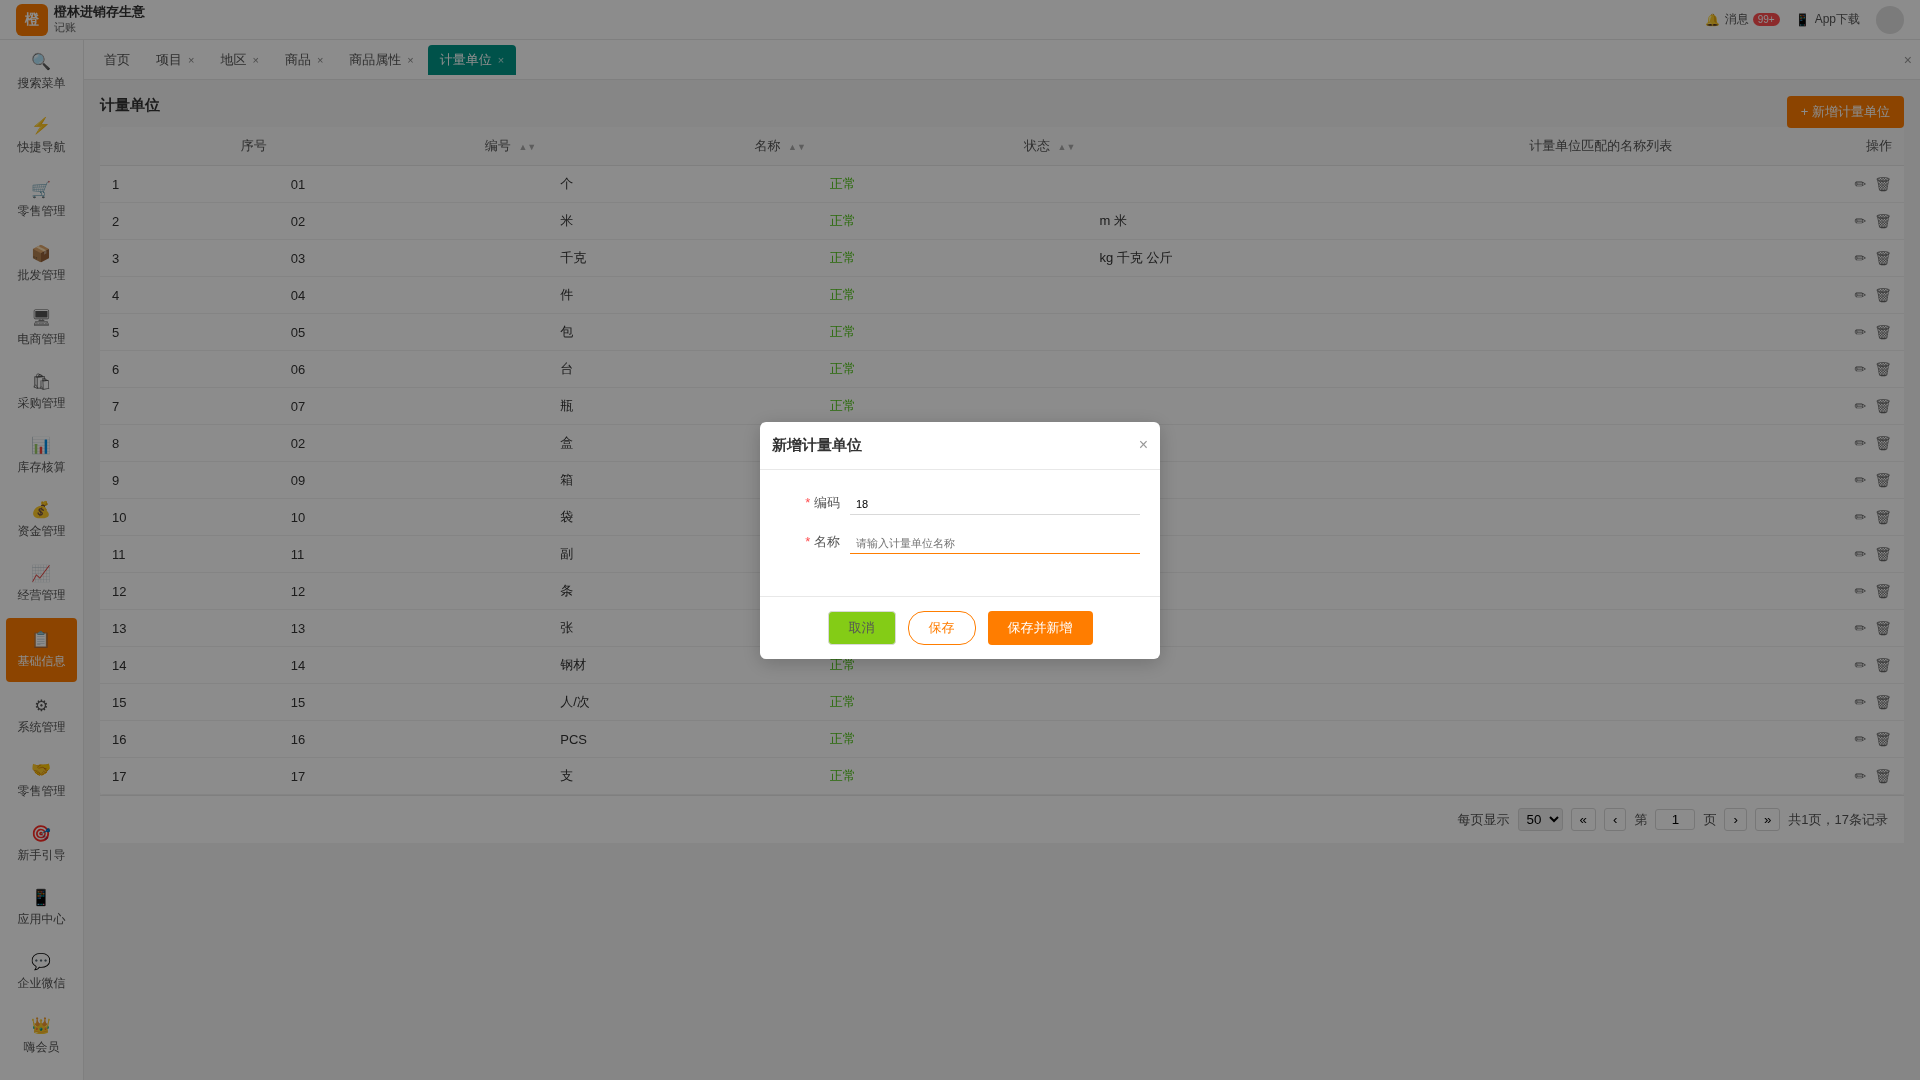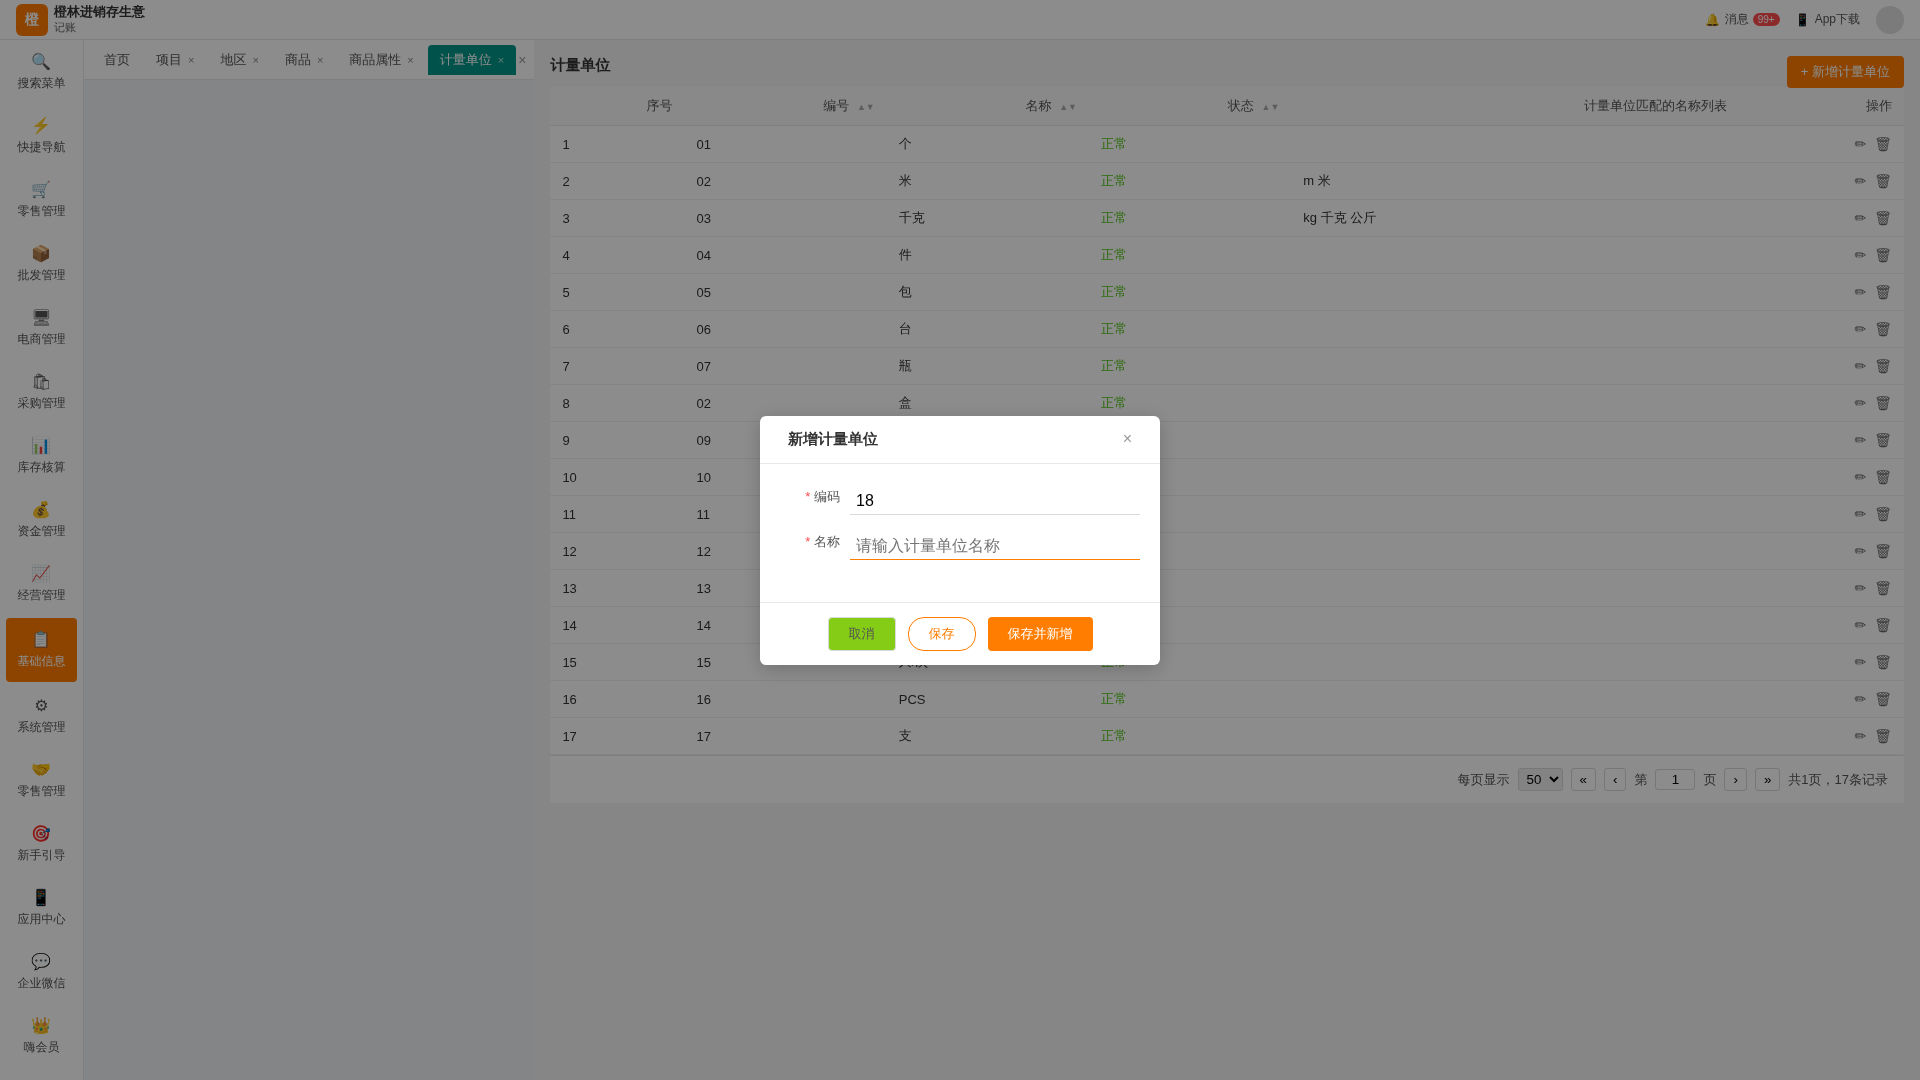--- a/index.html
+++ b/index.html
@@ -20,21 +20,21 @@
     
     .layout { display: flex; height: calc(1080px - 40px); }
 
     
     .sidebar { width: 84px; background: #fff; border-right: 1px solid #e8e8e8; display: flex; flex-direction: column; overflow-y: auto; }
     .sidebar-item { padding: 12px 8px; text-align: center; cursor: pointer; color: #555; font-size: 12px; display: flex; flex-direction: column; align-items: center; gap: 4px; }
     .sidebar-item.active { background: #ff7d00; color: #fff; border-radius: 4px; margin: 2px 6px; }
     .sidebar-item-icon { font-size: 16px; }
 
     
-    .main { flex: 1; display: flex; flex-direction: row; overflow: hidden; }
+    .main { flex: 1; display: flex; flex-direction: column; overflow: hidden; }
 
     
     .tabs { height: 40px; background: #fff; display: flex; align-items: center; padding: 0 8px; border-bottom: 1px solid #e8e8e8; gap: 2px; }
     .tab { padding: 6px 12px; cursor: pointer; border-radius: 4px 4px 0 0; font-size: 13px; color: #555; display: flex; align-items: center; gap: 6px; }
     .tab.active { background: #009688; color: #fff; }
     .tab .close-btn { font-size: 11px; opacity: 0.7; }
     .tab-close-all { margin-left: auto; color: #999; cursor: pointer; font-size: 14px; }
 
     
     .page-content { flex: 1; padding: 16px; overflow-y: auto; background: #f5f5f5; position: relative; }
@@ -55,28 +55,28 @@
     .pagination { display: flex; align-items: center; justify-content: flex-end; padding: 12px 16px; background: #fff; border-top: 1px solid #e8e8e8; gap: 8px; font-size: 13px; color: #555; }
     .page-btn { padding: 3px 8px; border: 1px solid #d9d9d9; border-radius: 3px; cursor: pointer; background: #fff; }
     .page-input { width: 40px; text-align: center; border: 1px solid #d9d9d9; border-radius: 3px; padding: 2px 4px; }
     .page-select { border: 1px solid #d9d9d9; border-radius: 3px; padding: 2px 4px; }
 
     
     .overlay { position: fixed; top: 0; left: 0; width: 100%; height: 100%; background: rgba(0,0,0,0.45); z-index: 100; display: flex; align-items: center; justify-content: center; }
 
     
     .modal { background: #fff; border-radius: 6px; width: 400px; box-shadow: 0 4px 20px rgba(0,0,0,0.2); overflow: hidden; }
-    .modal-header { padding: 14px 28px; border-bottom: 1px solid #e8e8e8; display: flex; align-items: center; justify-content: space-between; text-align: center; }
+    .modal-header { padding: 14px 12px; border-bottom: 1px solid #e8e8e8; display: flex; align-items: center; justify-content: space-between; text-align: center; }
     .modal-title { font-size: 15px; font-weight: bold; color: #333; }
     .modal-close { cursor: pointer; color: #999; font-size: 16px; }
     .modal-body { padding: 24px 20px; }
     .form-item { display: flex; margin-bottom: 18px; }
     .form-label { width: 60px; text-align: right; color: #555; font-size: 13px; margin-right: 10px; }
     .form-label.required::before { content: '* '; color: #ff4d4f; }
-    .form-input { flex: 1; border: none; border-bottom: 1px solid #d9d9d9; padding: 4px 6px; font-size: 16px; outline: none; }
+    .form-input { flex: 1; border: none; border-bottom: 1px solid #d9d9d9; padding: 4px 6px; font-size: 11px; outline: none; }
     .form-input.active { border-bottom-color: #ff7d00; }
     .modal-footer { padding: 14px 20px; border-top: 1px solid #e8e8e8; display: flex; justify-content: center; gap: 12px; }
     .btn-cancel { padding: 7px 20px; border: 1px solid #d9d9d9; border-radius: 4px; background: #84cc16; color: #555; cursor: pointer; font-size: 13px; }
     .btn-save { padding: 7px 20px; border: 1px solid #d9d9d9; border-radius: 16px; background: #fff; color: #ff7d00; cursor: pointer; font-size: 13px; border-color: #ff7d00; }
     .btn-save-new { padding: 7px 20px; border: none; border-radius: 4px; background: #ff7d00; color: #fff; cursor: pointer; font-size: 13px; }
 
     .sort-arrows { display: inline-flex; flex-direction: column; margin-left: 4px; font-size: 9px; color: #aaa; }
   </style>
 </head>
 <body>

